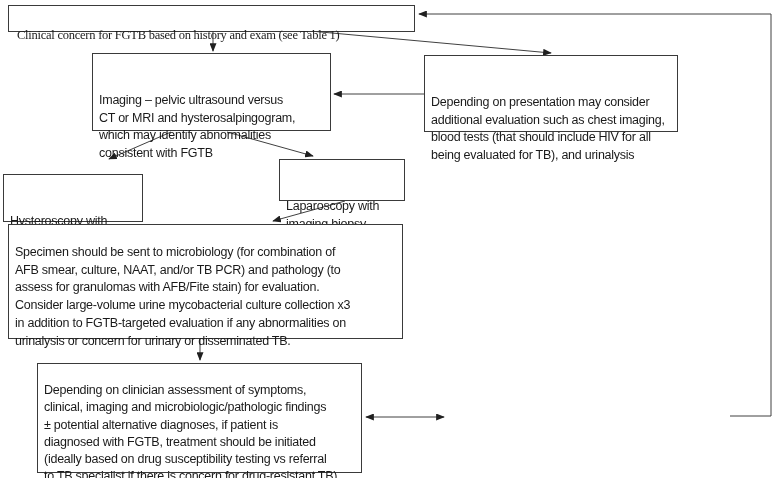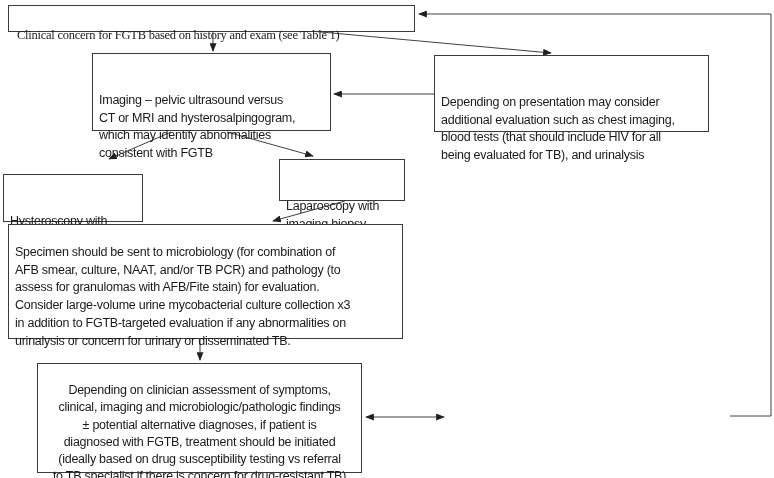--- a/index.html
+++ b/index.html
@@ -19,24 +19,24 @@
     position:absolute;
     box-sizing:border-box;
     background:#ffffff;
     border:1.5px solid #3a3a3a;
     padding:20px 6px;
     font-size:12.5px;
     line-height:17.8px;
     letter-spacing:-0.25px;
     white-space:pre-line;
   }
-  .node.tight{line-height:17.2px;padding-top:1px;text-align:center;}
+  .node.tight{line-height:17.2px;padding-top:1px;}
   #node-clinical-concern{left:8px;top:5px;width:407px;height:27px;padding:3px 8px;font-family:Liberation Serif, serif;}
   #node-imaging{left:92px;top:53px;width:239px;height:78px;}
-  #node-additional-eval{left:434px;top:55px;width:275px;height:77px;}
+  #node-additional-eval{left:424px;top:55px;width:254px;height:77px;}
   #node-hysteroscopy{left:3px;top:174px;width:140px;height:48px;}
   #node-laparoscopy{left:279px;top:159px;width:126px;height:42px;}
   #node-specimen{left:8px;top:224px;width:395px;height:115px;padding-top:1px;}
   #node-treatment{left:37px;top:363px;width:325px;height:110px;}
   #node-longitudinal{left:448px;top:362px;width:282px;height:108px;}
 </style>
 </head>
 <body>
 
 <div id="canvas">

